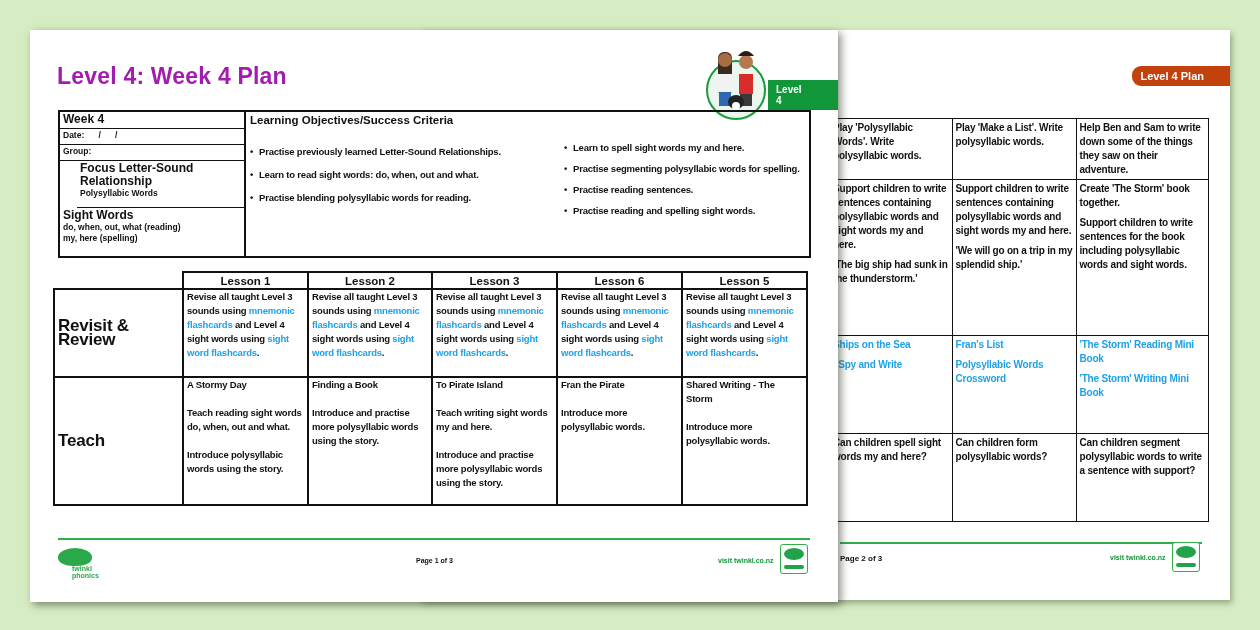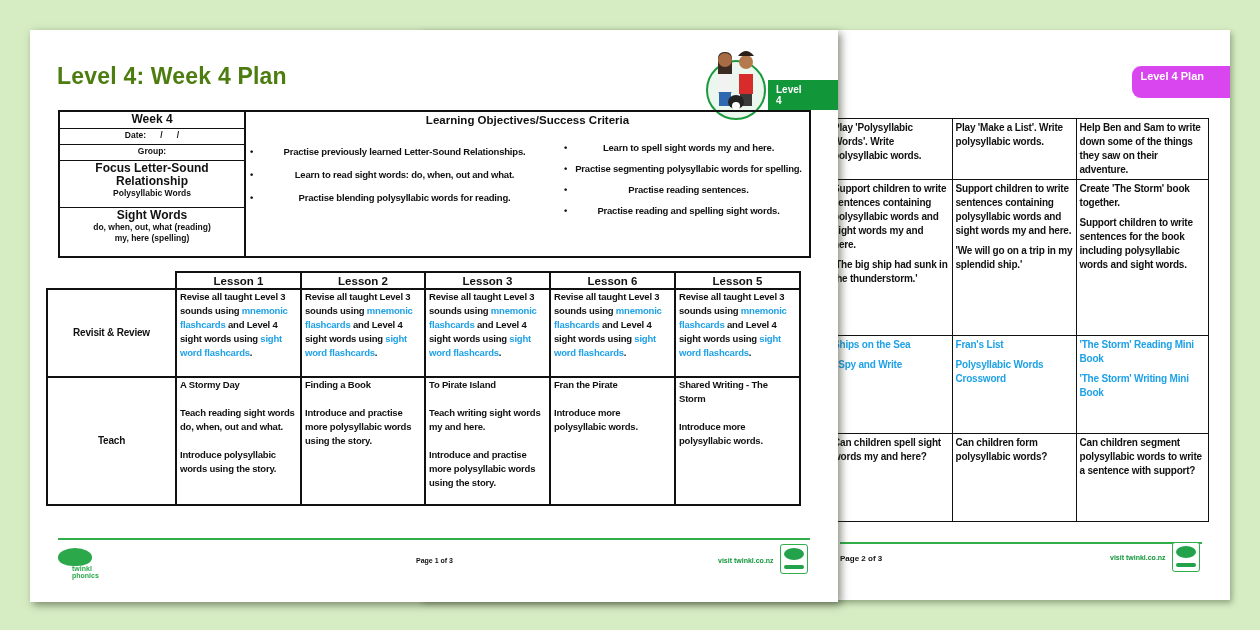--- a/index.html
+++ b/index.html
@@ -14,23 +14,23 @@
       position: absolute;
       background: #fff;
       box-shadow: 2px 3px 6px rgba(60,80,40,0.45);
     }
     
     .page-back {
       left: 420px; top: 30px; width: 810px; height: 570px;
     }
     .back-badge {
       position: absolute; right: 0; top: 36px;
-      background: #d946ef; color: #fff;
+      background: #c2410c; color: #fff;
       font-weight: bold; font-size: 11px;
-      padding: 4px 26px 16px 8px;
+      padding: 4px 26px 4px 8px;
       border-radius: 9px 0 0 9px;
     }
     .back-table {
       position: absolute; left: 410px; top: 88px;
       border-collapse: collapse; table-layout: fixed;
       width: 378px;
     }
     .back-table td {
       border: 1.5px solid #111;
       vertical-align: top;
@@ -67,21 +67,21 @@
       background: #22a24a; border-radius: 2px;
     }
 
     
     .page-front {
       left: 30px; top: 30px; width: 808px; height: 572px;
       box-shadow: 3px 3px 8px rgba(40,50,30,0.55);
     }
     .title {
       position: absolute; left: 27px; top: 33px;
-      color: #4d7c0f; font-size: 23px; font-weight: bold;
+      color: #a21caf; font-size: 23px; font-weight: bold;
       letter-spacing: 0.2px;
     }
     .avatar {
       position: absolute; left: 676px; top: 10px;
       width: 62px; height: 76px;
     }
     .avatar .ring {
       position: absolute; left: 0; top: 20px; width: 60px; height: 60px;
       border-radius: 50%; border: 2.5px solid #1a9a3c; background: #eaf6ee;
     }
@@ -89,21 +89,20 @@
       position: absolute; right: 0; top: 50px;
       background: #12963a; color: #fff;
       font-weight: bold; font-size: 10px;
       padding: 4px 30px 4px 8px; width: 70px;
     }
     .top-table {
       position: absolute; left: 28px; top: 80px;
       width: 753px; height: 148px;
       border: 2px solid #111;
       display: flex;
-      text-align: center;
     }
     .info-col {
       width: 186px; border-right: 2px solid #111;
       display: flex; flex-direction: column;
     }
     .info-cell {
       border-bottom: 1.5px solid #111;
       padding: 1px 3px;
       font-size: 9px; font-weight: bold;
     }
@@ -121,38 +120,38 @@
     .obj-left li, .obj-right li {
       list-style: none; line-height: 12px; margin-bottom: 11px;
       padding-left: 9px; position: relative;
     }
     .obj-right li { margin-bottom: 9px; }
     .obj-left li::before, .obj-right li::before {
       content: "\2022"; position: absolute; left: 0; top: 0;
     }
 
     .lesson-table {
-      position: absolute; left: 16px; top: 241px;
+      position: absolute; left: 23px; top: 241px;
       border-collapse: collapse; table-layout: fixed;
       width: 753px;
     }
     .lesson-table th {
       border: 2px solid #111; font-size: 11.5px; font-weight: bold;
       padding: 1px 0 0; height: 17px; text-align: center;
     }
     .lesson-table th.blank { border: none; border-bottom: 2px solid #111; }
     .lesson-table td {
       border: 2px solid #111; vertical-align: top;
       font-size: 9.5px; font-weight: bold; line-height: 14px;
       padding: 0 3px; letter-spacing: -0.2px;
     }
     .lesson-table td p { margin-bottom: 14px; }
     .lesson-table td p:last-child { margin-bottom: 0; }
     .lesson-table td.row-label {
-      text-align: center; vertical-align: middle; font-size: 10px;
+      text-align: left; vertical-align: middle; font-size: 17px;
     }
     .row-review td { height: 88px; }
     .row-teach td { height: 128px; padding-top: 0; }
     .front-footer-line {
       position: absolute; left: 28px; right: 28px; top: 508px;
       height: 2px; background: #2fae4a;
     }
     .phonics-logo {
       position: absolute; left: 28px; top: 518px;
       width: 46px; height: 28px;
@@ -269,21 +268,21 @@
     <div class="info-col">
       <div class="info-cell" style="height:17px;">
         <span class="big">Week 4</span>
       </div>
       <div class="info-cell" style="height:16px;">
         <span class="small" style="white-space:pre">Date:      /      /</span>
       </div>
       <div class="info-cell" style="height:16px;">
         <span class="small">Group:</span>
       </div>
-      <div class="info-cell" style="height:47px;">
+      <div class="info-cell" style="height:47px;margin-left:17px;">
         <div class="big">Focus Letter-Sound Relationship</div>
         <div class="small">Polysyllabic Words</div>
       </div>
       <div class="info-cell" style="flex:1;">
         <div class="big">Sight Words</div>
         <div class="small">do, when, out, what (reading)</div>
         <div class="small">my, here (spelling)</div>
       </div>
     </div>
     <div class="obj-col">

